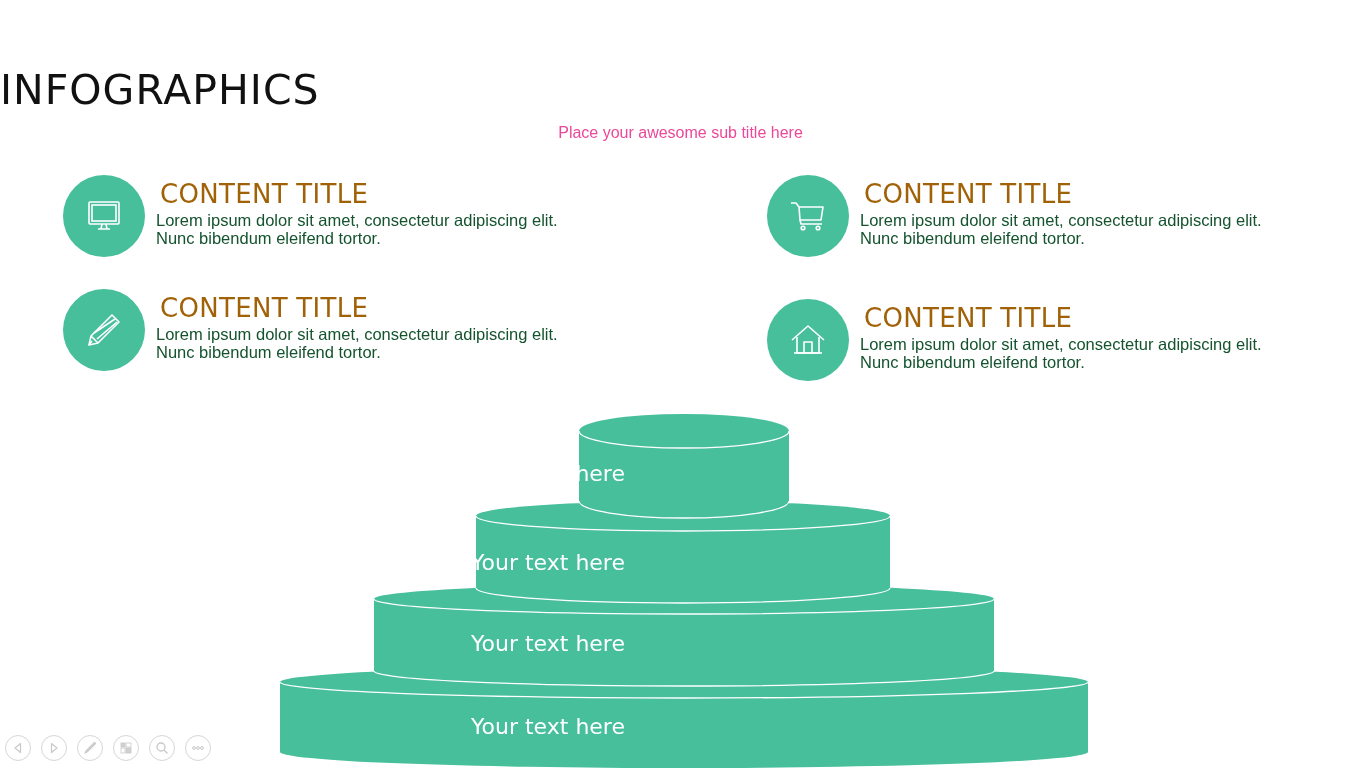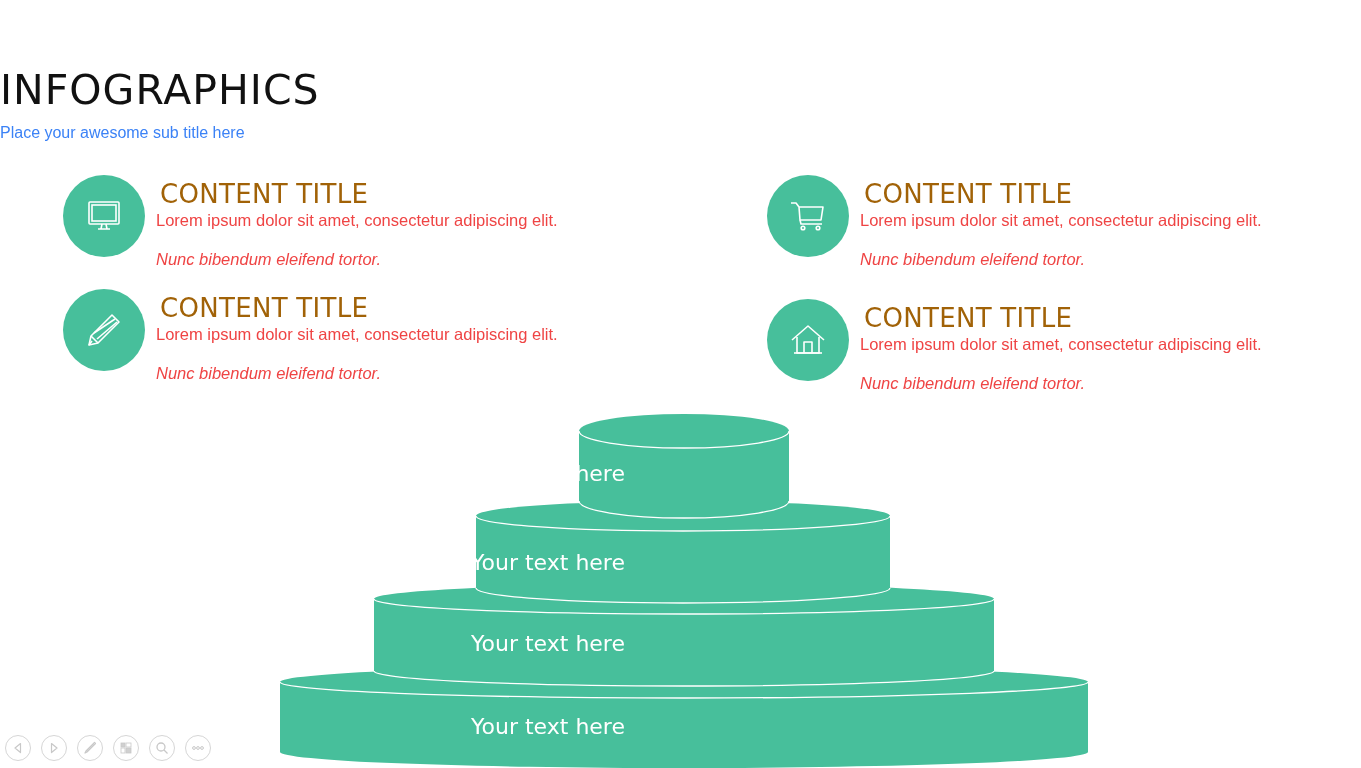--- a/index.html
+++ b/index.html
@@ -10,41 +10,41 @@
       color: #111111;
     }
     .title {
       position: absolute; left: 0; width: 1361px; top: 64px;
       text-align: left; font-family: "DejaVu Sans", sans-serif;
       font-weight: normal; font-size: 41px; letter-spacing: 1px; color: #111;
       margin: 0; line-height: 52px;
     }
     .subtitle {
       position: absolute; left: 0; width: 1361px; top: 123px;
-      text-align: left; font-size: 16px; color: #3b82f6; margin: 0;
+      text-align: center; font-size: 16px; color: #ec4899; margin: 0;
       line-height: 20px;
     }
     .item { position: absolute; }
     .item .circle {
       position: absolute; width: 82px; height: 82px; border-radius: 50%;
       background: #47bf9b; left: 0; top: 0;
       display: flex; align-items: center; justify-content: center;
     }
     .item .circle svg { width: 40px; height: 40px; }
     .item .ct {
       position: absolute; left: 93px; top: 0; white-space: nowrap;
       font-family: "DejaVu Sans", sans-serif; font-size: 26px; font-weight: normal;
       letter-spacing: 0.3px; color: #a16207; line-height: 30px; margin: 4px;
     }
     .item .l1, .item .l2 {
       position: absolute; left: 93px; white-space: nowrap;
-      font-size: 16.5px; color: #ef4444; line-height: 20px; margin: 0;
+      font-size: 16.5px; color: #14532d; line-height: 20px; margin: 0;
     }
     .item .l1 { top: 35px; }
-    .item .l2 { top: 74px; font-style: italic; }
+    .item .l2 { top: 53px; }
 
     .pyramid { position: absolute; left: 0; top: 0; width: 1361px; height: 768px; }
     .tier-label {
       position: absolute; left: 0; width: 1096px; text-align: center;
       color: #ffffff; font-size: 22px; font-family: "DejaVu Sans", sans-serif;
       font-weight: normal; line-height: 26px;
     }
 
     .nav { position: absolute; left: 5px; top: 735px; display: flex; gap: 10px; }
     .nav-btn {

